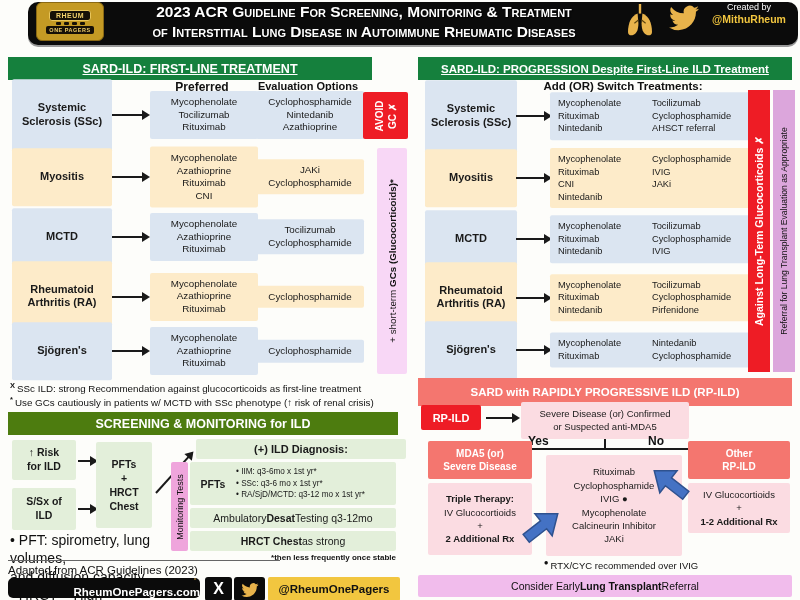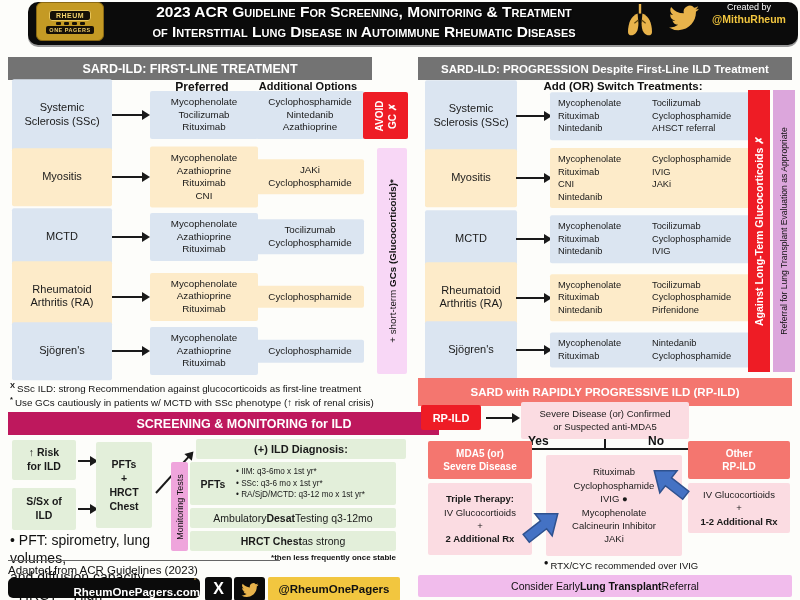--- a/index.html
+++ b/index.html
@@ -20,30 +20,30 @@
   #banner-title{flex:1;text-align:center;color:#fff;font-weight:bold;font-variant:small-caps;
          font-size:15.5px;line-height:1.3;text-shadow:1px 1px 1px #000;}
   .banner-icon{flex:0 0 auto;}
   #credit{width:86px;text-align:center;line-height:1.25;padding-right:6px;}
   #credit .cby{color:#fff;font-size:9px;}
   #credit .author{color:#f2c63f;font-weight:bold;font-size:10.5px;}
 
   
   .sec-title{position:absolute;display:flex;align-items:center;justify-content:center;
              color:#fff;font-weight:bold;}
-  .blue-bar{background:#737373;}
+  .blue-bar{background:#15803d;text-decoration:underline;}
   .box{position:absolute;display:flex;align-items:center;justify-content:center;
        text-align:center;color:#1a1a1a;border-radius:2px;}
   .pre{white-space:pre-line;}
   .row{position:absolute;left:0;width:800px;}
   .cell{position:absolute;top:50%;transform:translateY(-50%);display:flex;flex-direction:column;
         align-items:center;justify-content:center;text-align:center;border-radius:2px;color:#1a1a1a;}
   .c-blue{background:#dbe5f1;}
   .c-cream{background:#fdebc9;}
-  .disease{font-weight:normal;font-size:11px;line-height:1.25;padding:22px 2px;}
+  .disease{font-weight:bold;font-size:11px;line-height:1.25;padding:22px 2px;}
   .drug{font-size:9.8px;line-height:1.3;padding:5px 2px;}
   .harrow{position:absolute;height:2px;background:#1a1a1a;}
   .harrow::after{content:"";position:absolute;right:-6px;top:-4px;width:0;height:0;
        border-left:8px solid #1a1a1a;border-top:5px solid transparent;border-bottom:5px solid transparent;}
   .row .harrow{top:50%;margin-top:-1px;}
   .vtext{position:absolute;top:50%;left:50%;transform:translate(-50%,-50%) rotate(-90deg);
          white-space:nowrap;text-align:center;}
 
   
   #fl-title{left:8px;top:57px;width:364px;height:23px;font-size:12.5px;}
@@ -54,21 +54,21 @@
   #fl-gcbar .vtext{font-size:9.8px;color:#111;}
   .footnote{position:absolute;left:10px;font-size:9.8px;color:#111;}
   .footnote sup{font-size:7.5px;font-weight:bold;margin-right:2px;}
 
   .fl-disease{left:12px;width:96px;}
   .fl-pref{left:150px;width:104px;}
   .fl-addl{left:256px;width:104px;}
   .fl-arrow{left:112px;width:32px;}
 
   
-  #sc-title{left:8px;top:412px;width:390px;height:23px;background:#be185d;font-size:12.5px;padding-left:41px;}
+  #sc-title{left:8px;top:412px;width:390px;height:23px;background:#4d7c0f;font-size:12.5px;}
   .g-box{background:#e3efda;}
   #sc-risk{left:12px;top:440px;width:64px;height:40px;font-weight:bold;font-size:10.5px;line-height:1.3;}
   #sc-ssx{left:12px;top:488px;width:64px;height:42px;font-weight:bold;font-size:10.5px;line-height:1.3;}
   #sc-pft{left:96px;top:442px;width:56px;height:86px;font-weight:bold;font-size:10.5px;line-height:1.35;}
   #sc-arrow1{left:78px;top:460px;width:14px;}
   #sc-arrow2{left:78px;top:508px;width:14px;}
   #sc-diag{left:156px;top:492px;width:50px;transform:rotate(-48deg);transform-origin:left center;}
   #sc-dx-title{left:196px;top:439px;width:210px;height:20px;font-weight:bold;font-size:11px;}
   #sc-monitor{position:absolute;left:171px;top:462px;width:17px;height:89px;background:#efa5dc;border-radius:2px;}
   #sc-monitor .vtext{font-size:9px;color:#111;}
@@ -167,21 +167,21 @@
       <path fill="#e8b34b" d="M5.026 15c6.038 0 9.341-5.003 9.341-9.334 0-.14 0-.282-.006-.422A6.685 6.685 0 0 0 16 3.542a6.658 6.658 0 0 1-1.889.518 3.301 3.301 0 0 0 1.447-1.817 6.533 6.533 0 0 1-2.087.793A3.286 3.286 0 0 0 7.875 6.03a9.325 9.325 0 0 1-6.767-3.429 3.289 3.289 0 0 0 1.018 4.382A3.323 3.323 0 0 1 .64 6.575v.045a3.288 3.288 0 0 0 2.632 3.218 3.203 3.203 0 0 1-.865.115 3.23 3.23 0 0 1-.614-.057 3.283 3.283 0 0 0 3.067 2.277A6.588 6.588 0 0 1 .78 13.58a6.32 6.32 0 0 1-.78-.045A9.344 9.344 0 0 0 5.026 15z"></path>
     </svg>
     <div id="credit">
       <div class="cby">Created by</div>
       <div class="author">@MithuRheum</div>
     </div>
   </div>
 
   <div class="sec-title blue-bar" id="fl-title">SARD-ILD: FIRST-LINE TREATMENT</div>
   <div class="colhead" style="left:150px;width:104px;font-size:12px;">Preferred</div>
-  <div class="colhead" style="left:256px;width:104px;font-size:11px;">Additional Options</div>
+  <div class="colhead" style="left:256px;width:104px;font-size:11px;">Evaluation Options</div>
 
   <div class="row" style="top:91px;height:48px;">
     <div class="cell fl-disease c-blue disease pre">Systemic
 Sclerosis (SSc)</div>
     <div class="harrow fl-arrow"></div>
     <div class="cell fl-pref c-blue drug pre">Mycophenolate
 Tocilizumab
 Rituximab</div>
     <div class="cell fl-addl c-blue drug pre">Cyclophosphamide
 Nintedanib

